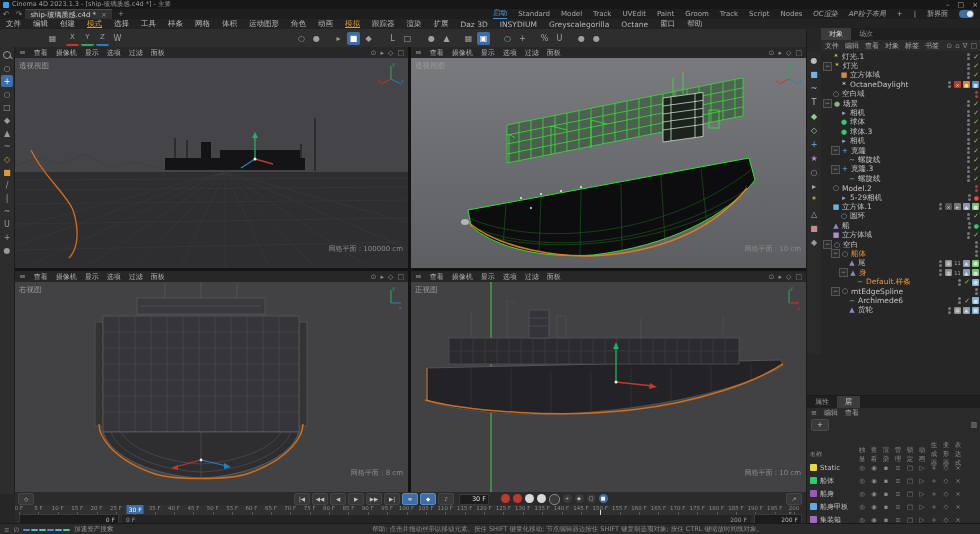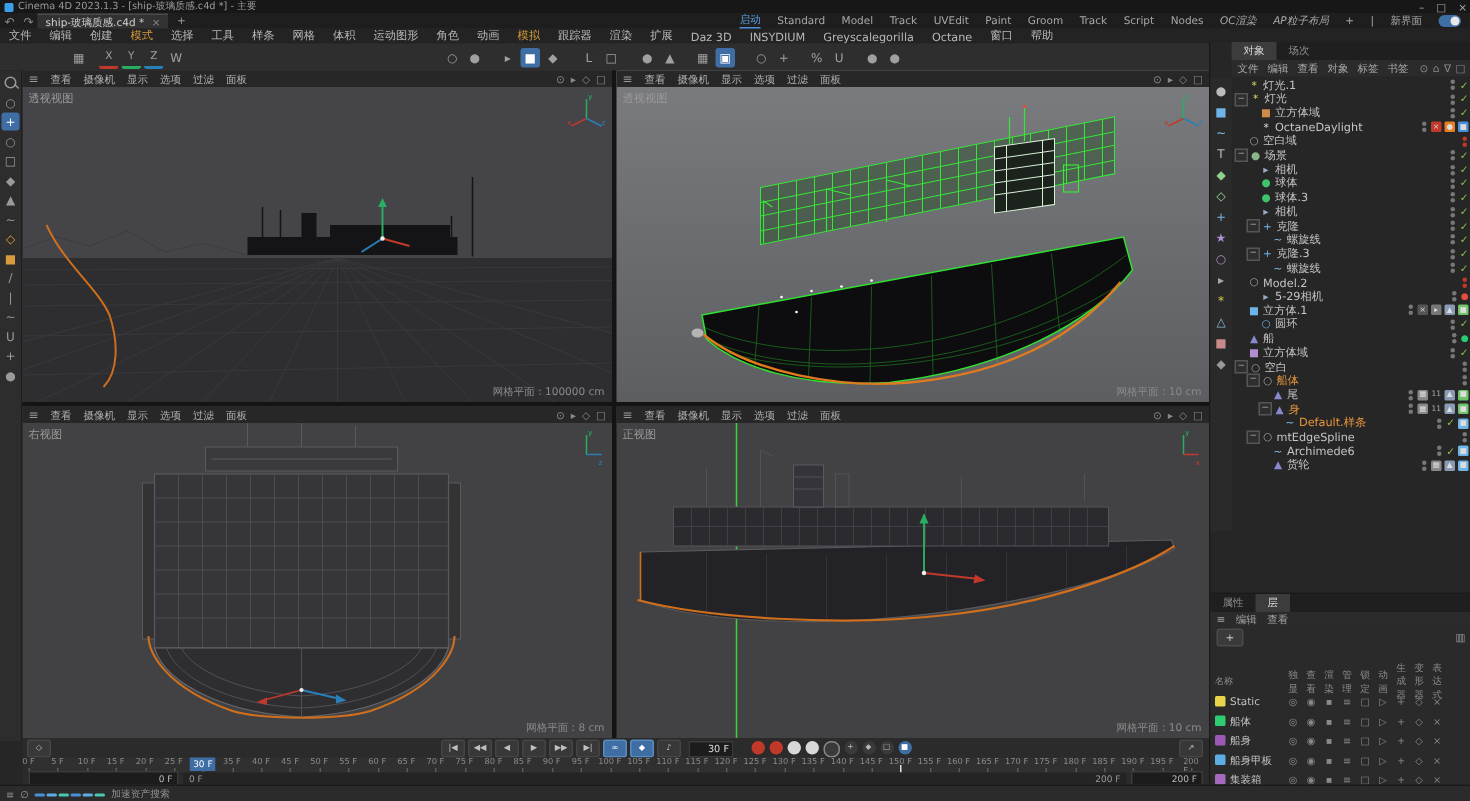--- a/index.html
+++ b/index.html
@@ -19,21 +19,21 @@
   #doctab .x{color:#888;}
   #addtab{color:#9a9a9a;margin-left:6px;}
   #layouts{margin-left:auto;display:flex;align-items:center;gap:11px;padding-right:6px;color:#a8a8a8;}
   #layouts .layout.active{color:#5aa0e0;border-bottom:2px solid #4a90d9;}
   #layouts .it{font-style:italic;}
   #newui-toggle{width:15px;height:8px;background:#3f6ea5;border-radius:4px;position:relative;}
   #newui-toggle::after{content:"";position:absolute;right:1px;top:1px;width:6px;height:6px;background:#e8e8e8;border-radius:3px;}
   #menubar{left:0;top:19px;width:980px;height:10px;background:#232323;display:flex;align-items:center;
            font-size:7.5px;gap:0;}
   #menubar span{padding:0 6px;color:#b8b8b8;}
-  #menubar span.hl{color:#d79a3c;}
+  #menubar span.hl{color:#d79a3c;text-decoration:underline;}
   #toolbar{left:0;top:29px;width:980px;height:18px;background:#2e2e2e;border-bottom:1px solid #1d1d1d;
            display:flex;align-items:center;font-size:8px;}
   .tbico{width:13px;height:13px;display:flex;align-items:center;justify-content:center;border-radius:2px;
          color:#a0a0a0;margin:0 1px;}
   .tbico.active{background:#3f6ea5;color:#fff;}
   .axbtn{border-bottom:2px solid transparent;font-size:7px;}
   
   #leftpal{left:0;top:47px;width:14px;height:445px;background:#2d2d2d;border-right:1px solid #1d1d1d;
            display:flex;flex-direction:column;align-items:center;padding-top:2px;gap:1px;}
   .palico{width:12px;height:12px;display:flex;align-items:center;justify-content:center;font-size:8px;
@@ -46,21 +46,21 @@
   .vp{position:absolute;overflow:hidden;background:#424245;}
   #vp0{left:0;top:0;width:393px;height:221px;background:#454549;}
   #vp1{left:396px;top:0;width:395px;height:221px;background:linear-gradient(#7b7c80,#5d5e62);}
   #vp2{left:0;top:224px;width:393px;height:221px;}
   #vp3{left:396px;top:224px;width:395px;height:221px;}
   .vp-menubar{position:absolute;left:0;top:0;right:0;height:11px;background:#272727;display:flex;
               align-items:center;font-size:7px;color:#b0b0b0;gap:8px;padding:0 4px;z-index:3;}
   .vp-menubar .burger{font-size:8px;color:#9a9a9a;}
   .vp-corner{margin-left:auto;display:flex;gap:4px;color:#8a8a8a;font-size:7px;}
   .vp-label{position:absolute;left:4px;top:14px;font-size:7.5px;color:#9a9a9a;z-index:3;}
-  .vp-grid-info{position:absolute;right:5px;bottom:2px;font-size:7px;color:#8a8a8a;z-index:3;}
+  .vp-grid-info{position:absolute;right:5px;bottom:14px;font-size:7px;color:#8a8a8a;z-index:3;}
   .vp-art{position:absolute;left:0;top:11px;z-index:1;}
   .gizmo{position:absolute;right:4px;top:14px;z-index:3;}
   
   #rightpanel{left:806px;top:28px;width:174px;height:506px;background:#262626;border-left:1px solid #1a1a1a;}
   #createstrip{position:absolute;left:0;top:24px;width:14px;height:300px;display:flex;flex-direction:column;
                align-items:center;gap:2px;padding-top:2px;background:#2a2a2a;}
   #om-tabs{position:absolute;left:14px;top:0;right:0;height:12px;background:#1f1f1f;display:flex;font-size:7px;}
   .ptab{padding:1px 8px;color:#8f8f8f;}
   .ptab.active{background:#3c3c3c;color:#d8d8d8;}
   #om-menu{position:absolute;left:14px;top:12px;right:0;height:11px;background:#2b2b2b;display:flex;
@@ -1139,15 +1139,16 @@
     <span>∅</span>
     <span id="stripes">
         <i style="background: rgb(74, 144, 217);"></i>
         <i style="background: rgb(93, 173, 226);"></i>
         <i style="background: rgb(72, 201, 176);"></i>
         <i style="background: rgb(74, 144, 217);"></i>
         <i style="background: rgb(93, 173, 226);"></i>
         <i style="background: rgb(72, 201, 176);"></i>
       </span>
     <span>加速资产搜索</span>
+    <span id="helptext">帮助: 点击并拖动丝带以移动元素。按住 SHIFT 键量化移动; 节点编辑器边按住 SHIFT 键复制选项对象; 按住 CTRL 键缩放时间线对象。</span>
   </div>
 
 </div>
 
 </body></html>

